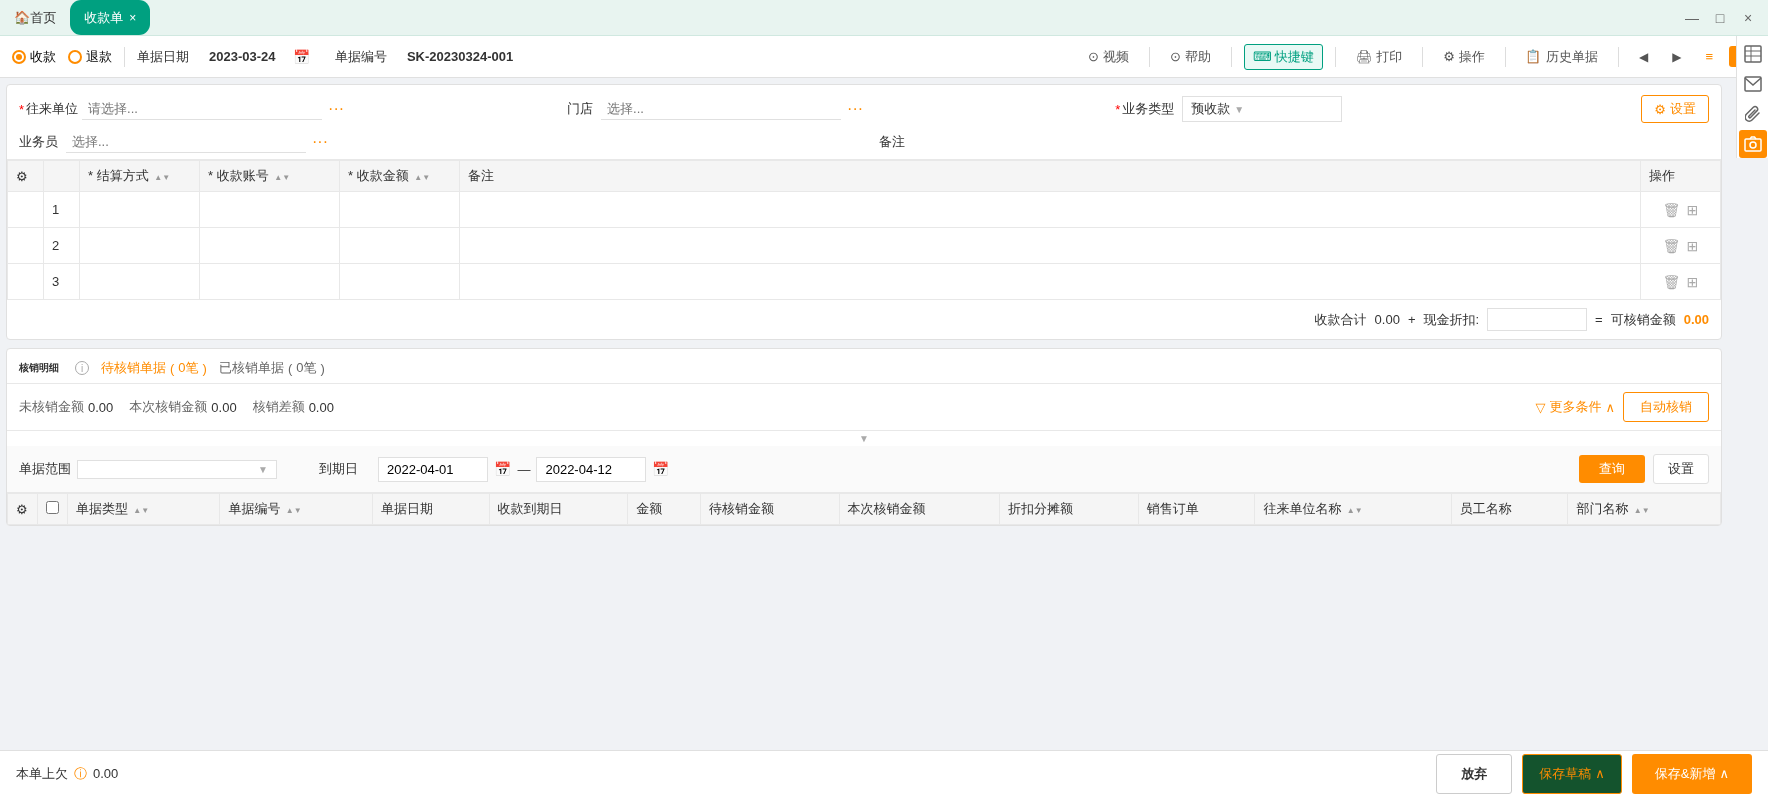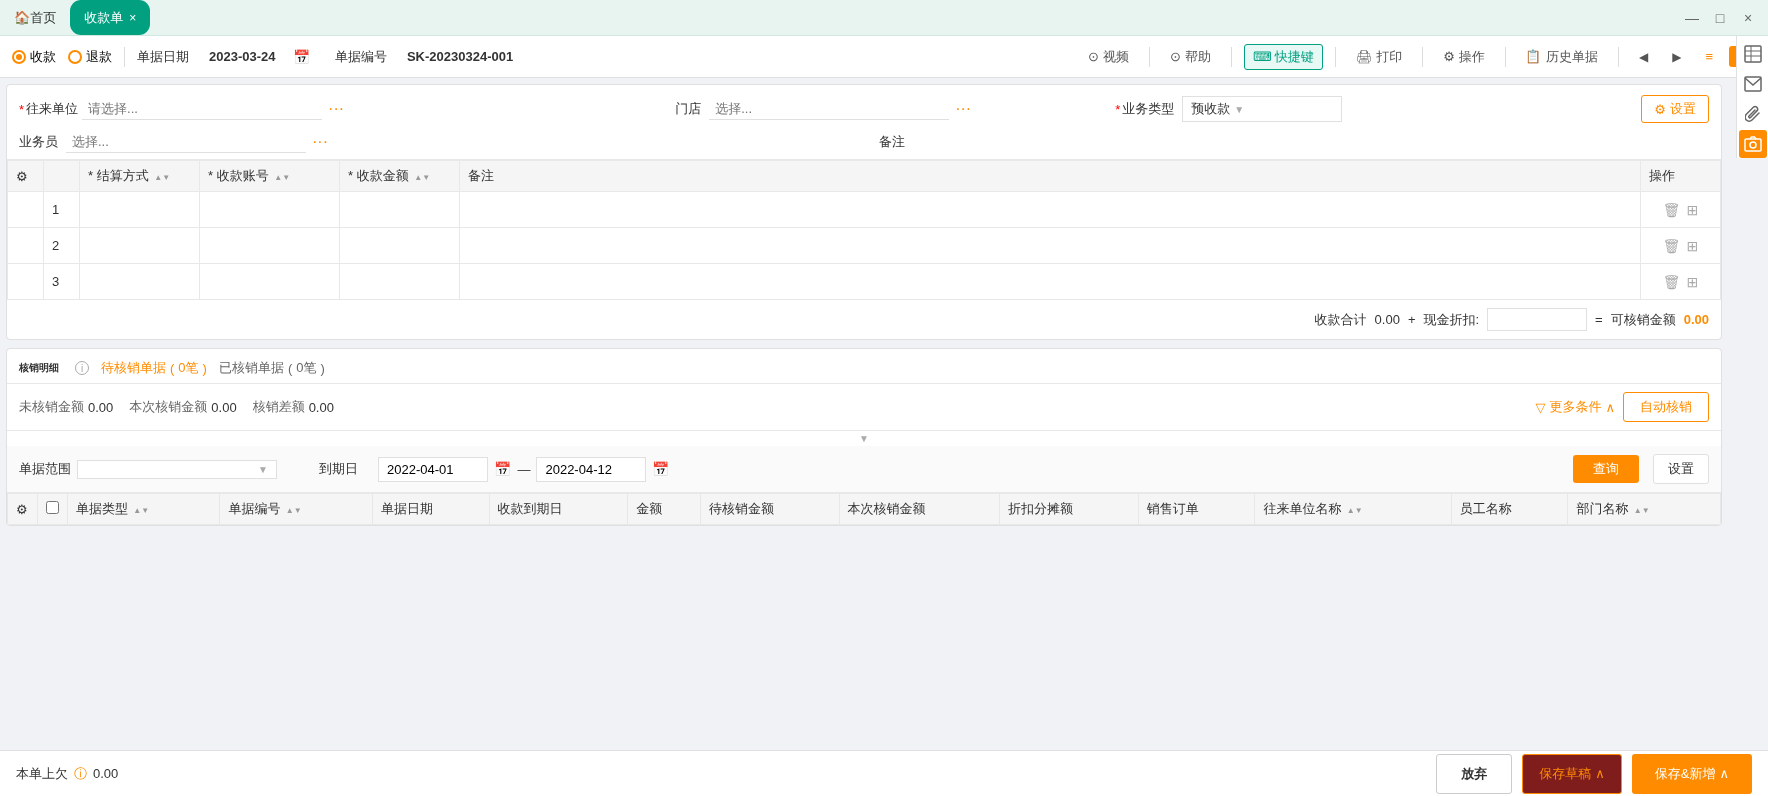--- a/index.html
+++ b/index.html
@@ -162,21 +162,21 @@
       gap: 12px; border-bottom: 1px solid #e8e8e8; background: #fafafa;
     }
     .filter-field { display: flex; align-items: center; gap: 6px; }
     .filter-label { color: #333; white-space: nowrap; }
     .filter-date-input {
       border: 1px solid #e0e0e0; padding: 4px 8px; background: #fff;
       width: 110px; outline: none; font-size: 13px;
     }
     .date-separator { color: #333; }
     .cal-icon { color: #666; cursor: pointer; font-size: 14px; }
-    .filter-right { margin-left: auto; display: flex; align-items: center; gap: 14px; }
+    .filter-right { margin-left: auto; display: flex; align-items: center; gap: 8px; }
     .query-btn {
       padding: 5px 20px; background: #ff8c00; border: none;
       color: #fff; border-radius: 3px; cursor: pointer; font-size: 13px;
     }
     .settings-btn2 {
       padding: 5px 14px; background: #fff; border: 1px solid #e0e0e0;
       color: #333; border-radius: 3px; cursor: pointer; font-size: 13px;
     }
 
     
@@ -199,21 +199,21 @@
       height: 46px; z-index: 100;
     }
     .bottom-info { display: flex; align-items: center; gap: 6px; color: #333; }
     .bottom-info-icon { color: #ff8c00; cursor: pointer; }
     .bottom-actions { margin-left: auto; display: flex; gap: 10px; }
     .btn-abandon {
       padding: 10px 24px; background: #fff; border: 1px solid #ccc;
       color: #333; border-radius: 3px; cursor: pointer; font-size: 13px; font-weight: bold;
     }
     .btn-save-draft {
-      padding: 6px 16px; background: #7f1d1d; border: 1px solid #ff8c00;
+      padding: 6px 16px; background: #14532d; border: 1px solid #ff8c00;
       color: #ff8c00; border-radius: 3px; cursor: pointer; font-size: 13px;
       display: flex; align-items: center; gap: 4px;
     }
     .btn-save-new {
       padding: 6px 23px; background: #ff8c00; border: none;
       color: #fff; border-radius: 3px; cursor: pointer; font-size: 13px;
       display: flex; align-items: center; gap: 4px;
     }
     .sort-arrows { display: inline-flex; flex-direction: column; font-size: 8px; color: #999; margin-left: 2px; }
 
@@ -361,21 +361,21 @@
 
     <div class="form-section" style="padding-bottom: 6px;">
       <div class="form-row">
         <div class="form-field" style="flex: 3;">
           <span class="field-required">*</span>
           <span class="field-label">往来单位</span>
           <span style="width:4px"></span>
           <input class="field-input" type="text" style="max-width: 240px;" placeholder="请选择...">
           <span class="field-more">···</span>
         </div>
-        <div class="form-field" style="flex: 3; margin-left: 30px; justify-content: center;">
+        <div class="form-field" style="flex: 3; margin-left: 30px;">
           <span class="field-label">门店</span>
           <span style="width:8px"></span>
           <input class="field-input" type="text" style="max-width: 240px;" placeholder="选择...">
           <span class="field-more">···</span>
         </div>
         <div class="form-field" style="flex: 3; margin-left: 30px;">
           <span class="field-required">*</span>
           <span class="field-label">业务类型</span>
           <span style="width:8px"></span>
           <div class="select-wrapper" style="min-width:160px;">

